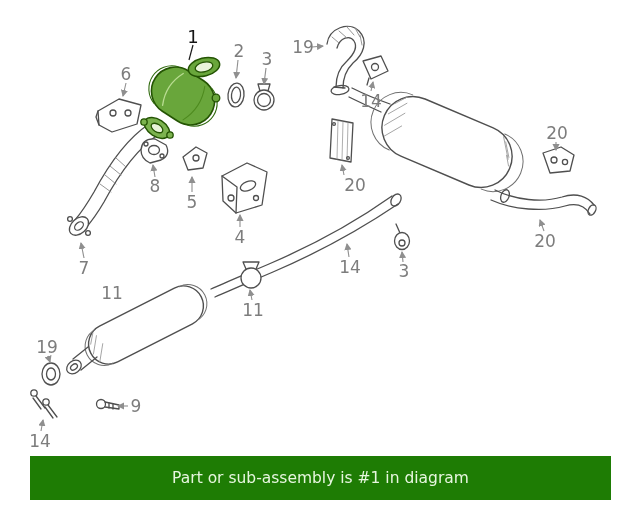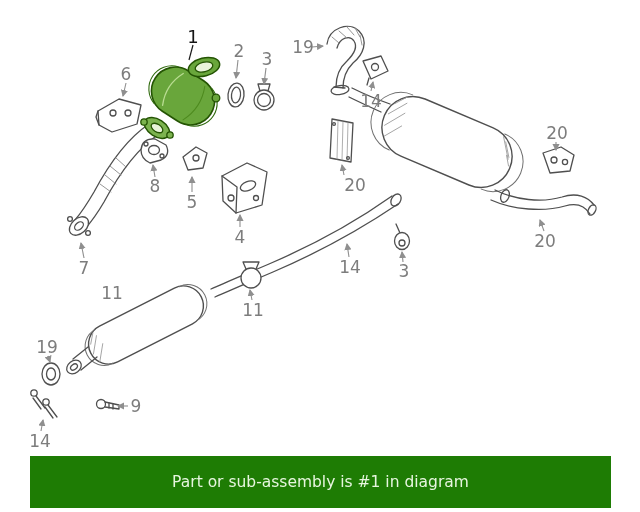--- a/index.html
+++ b/index.html
@@ -8,21 +8,21 @@
     font-family:"DejaVu Sans", sans-serif;overflow:hidden;
   }
   .stage svg{position:absolute;left:0;top:0;}
   .lbl{
     position:absolute;transform:translate(-50%,-50%);
     font-size:17px;color:var(--label-gray,#7d7d7d);
     user-select:none;white-space:nowrap;
   }
   .lbl.dark{color:#151515;font-size:18px;}
   .banner{
-    position:absolute;left:30px;top:456px;width:581px;height:52px;
+    position:absolute;left:30px;top:456px;width:581px;height:44px;
     background:var(--banner-green,#1e7c04);
     color:var(--banner-text,#e7f6df);
     display:flex;flex-direction:column;align-items:center;justify-content:center;
     font-size:15.5px;line-height:21px;text-align:center;
   }
 </style>
 </head>
 <body>
 
 <div class="stage">

